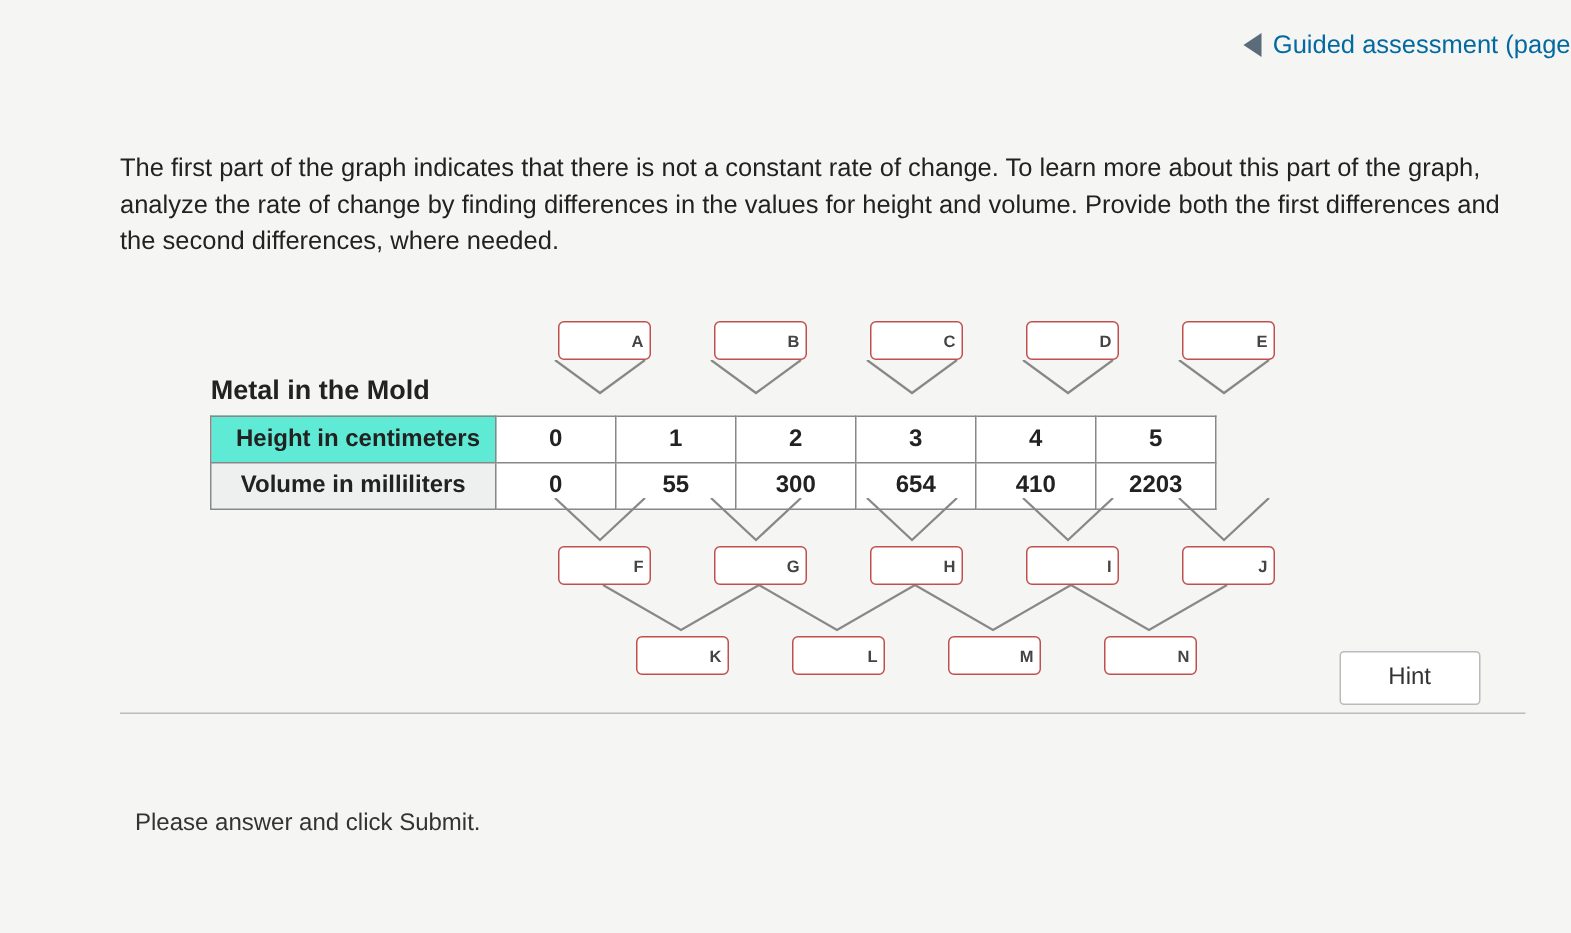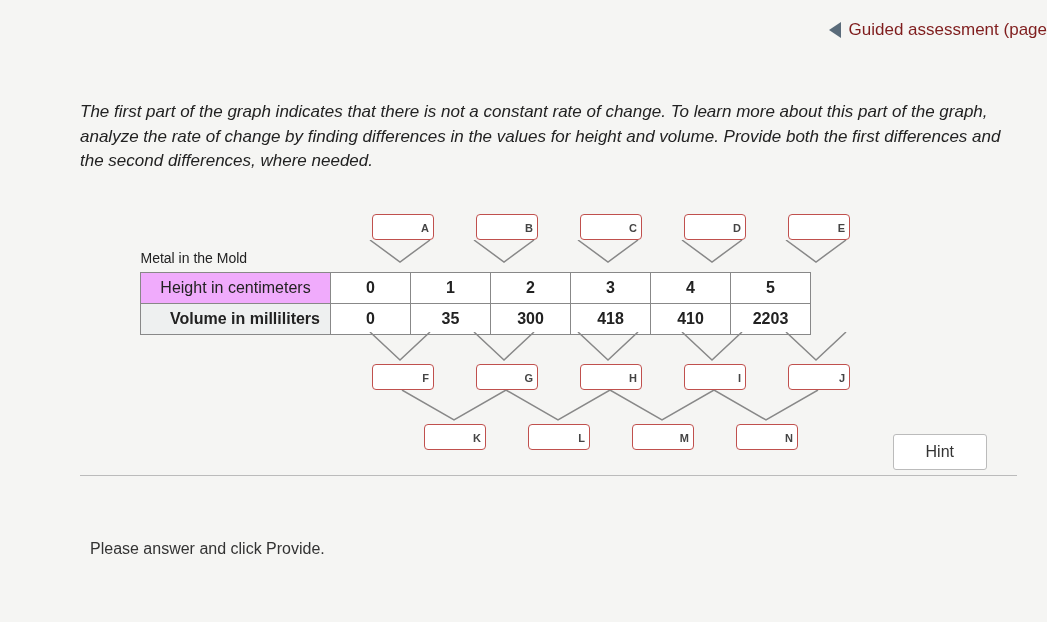--- a/index.html
+++ b/index.html
@@ -11,48 +11,47 @@
     position: relative;
     color: #222;
   }
   .header-nav {
     position: absolute;
     top: 20px;
     right: 0;
     display: flex;
     align-items: center;
     gap: 8px;
-    color: #7f1d1d;
+    color: #0369a1;
     font-size: 17px;
   }
   .header-nav .arrow { width: 0; height: 0; border-top: 8px solid transparent; border-bottom: 8px solid transparent; border-right: 12px solid #5a6b7a; }
   .content {
     position: absolute;
     top: 100px;
     left: 80px;
     right: 30px;
   }
   .prompt {
     font-size: 17px;
     line-height: 1.45;
     color: #222;
     margin-bottom: 40px;
-    font-style: italic;
   }
   .work-area { position: relative; height: 280px; }
   .table-wrap {
     position: absolute;
     left: 60px;
     top: 30px;
   }
   table { border-collapse: collapse; }
   td, th { border: 1px solid #888; padding: 6px 0; text-align: center; font-size: 16px; }
-  .title-cell { border: none; font-weight: normal; font-size: 14px; text-align: left; padding-right: 12px; background: transparent; }
-  .rowhead { background: #f0abfc; font-weight: normal; text-align: center; padding: 6px 10px; width: 190px; }
-  .rowhead2 { background: #eef0f0; font-weight: bold; text-align: right; padding: 6px 10px; width: 190px; }
+  .title-cell { border: none; font-weight: bold; font-size: 18px; text-align: left; padding-right: 12px; background: transparent; }
+  .rowhead { background: #5eead4; font-weight: bold; text-align: right; padding: 6px 10px; width: 190px; }
+  .rowhead2 { background: #eef0f0; font-weight: bold; text-align: center; padding: 6px 10px; width: 190px; }
   .valcell { width: 80px; font-weight: bold; background: #fff; }
   .inputbox {
     width: 62px;
     height: 26px;
     border: 1.5px solid #c0504d;
     border-radius: 4px;
     background: #fff;
     font-size: 11px;
     color: #444;
     padding-top: 1px;
@@ -127,23 +126,23 @@
           <td class="valcell">0</td>
           <td class="valcell">1</td>
           <td class="valcell">2</td>
           <td class="valcell">3</td>
           <td class="valcell">4</td>
           <td class="valcell">5</td>
         </tr>
         <tr>
           <td class="rowhead2">Volume in milliliters</td>
           <td class="valcell">0</td>
-          <td class="valcell">35</td>
+          <td class="valcell">55</td>
           <td class="valcell">300</td>
-          <td class="valcell">418</td>
+          <td class="valcell">654</td>
           <td class="valcell">410</td>
           <td class="valcell">2203</td>
         </tr>
       </tbody>
         </table>
     </div>
 
     <svg style="position:absolute; left:250px; top:118px; width:560px; height:32px;">
       <polyline class="vline" points="40,0 70,28 100,0"></polyline>
       <polyline class="vline" points="144,0 174,28 204,0"></polyline>
@@ -176,13 +175,13 @@
 
   </div>
 </div>
 
 <div class="footer-row">
   <div class="buttons">
     <button class="btn btn-hint">Hint</button>
   </div>
 </div>
 
-<div class="footer-msg">Please answer and click Provide.</div>
+<div class="footer-msg">Please answer and click Submit.</div>
 
 </body></html>

